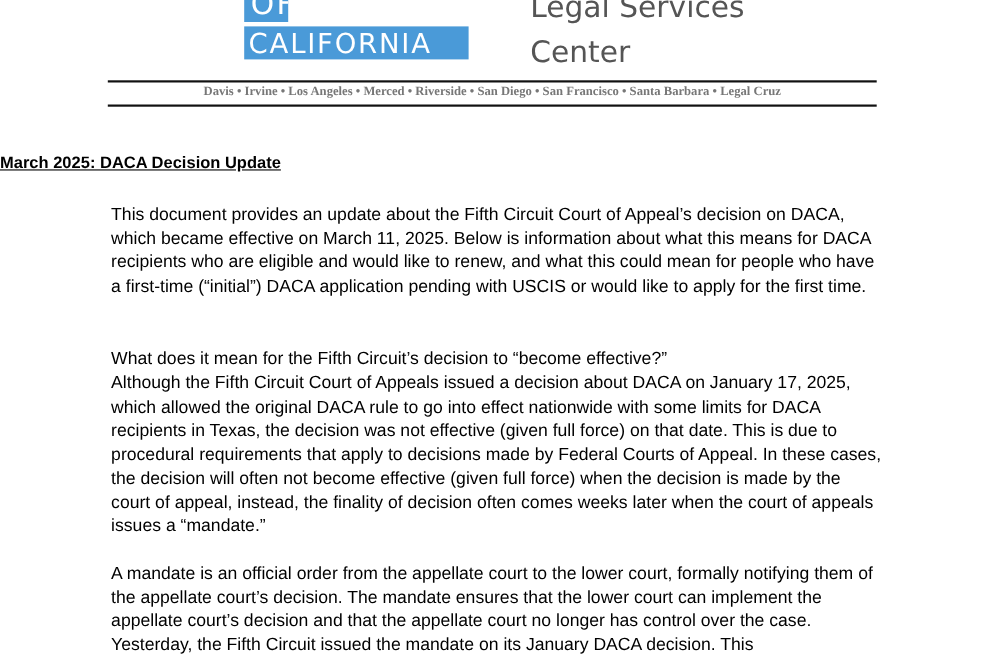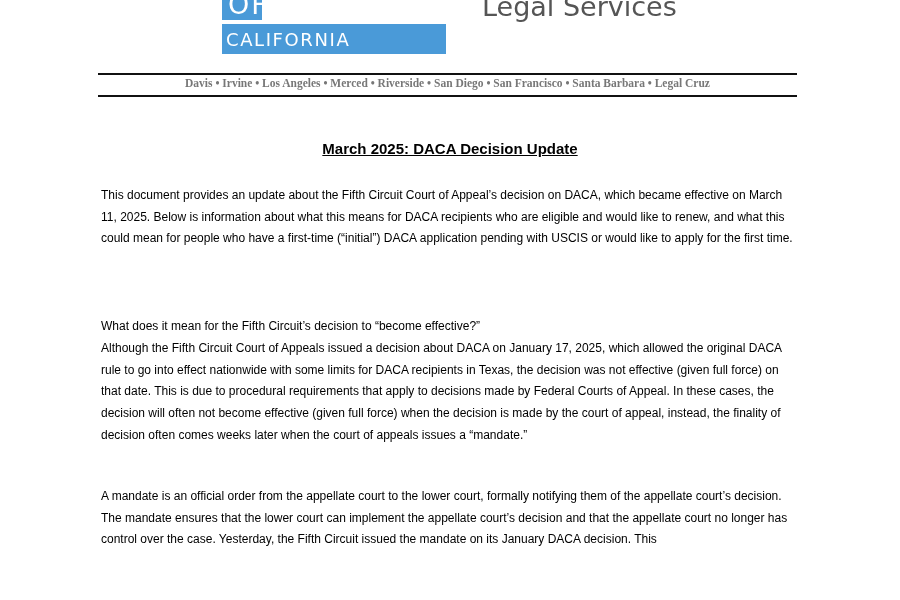--- a/index.html
+++ b/index.html
@@ -7,58 +7,59 @@
     width:900px; height:600px; overflow:hidden; background:#ffffff;
     position:relative; font-family:"Liberation Sans", sans-serif; color:#000;
   }
   .logo-of {
     position:absolute; left:222px; top:-10px; width:40px; height:30px;
     background:#4a9ad8; color:#fff; font-family:"DejaVu Sans", sans-serif;
     font-size:27px; letter-spacing:2px; line-height:30px; padding-left:6px;
     box-sizing:border-box; overflow:hidden;
   }
   .logo-ca {
-    position:absolute; left:222px; top:24px; width:224px; height:30px;
+    position:absolute; left:222px; top:24px; width:204px; height:30px;
     background:#4a9ad8; color:#fff; font-family:"DejaVu Sans", sans-serif;
-    font-size:18px; letter-spacing:1.6px; line-height:31px; padding-left:4px;
+    font-size:25px; letter-spacing:1.6px; line-height:31px; padding-left:4px;
     box-sizing:border-box; white-space:nowrap; overflow:hidden;
   }
   .center-name {
     position:absolute; left:482px; top:-14px; color:#555;
     font-family:"DejaVu Sans", sans-serif; font-size:27px; line-height:41px;
     white-space:nowrap;
   }
   .rule { position:absolute; left:98px; width:699px; height:2px; background:#111; }
   .rule.top { top:73px; }
   .rule.bottom { top:95px; }
   .campuses {
     position:absolute; left:98px; width:699px; top:77px; text-align:center;
     font-family:"Liberation Serif", serif; font-weight:bold; font-size:11.5px;
     color:#777; white-space:nowrap;
   }
   .title {
-    position:absolute; left:0; width:900px; top:140px; text-align:center;
+    position:absolute; left:0; width:900px; top:140px; text-align:left;
     font-weight:bold; font-size:15px; text-decoration:underline;
   }
   .para {
-    position:absolute; left:101px; width:700px; font-size:12px; line-height:21.7px;
+    position:absolute; left:101px; width:700px; font-size:16px; line-height:21.7px;
     margin:0;
   }
   .p1 { top:185px; }
   .h2 { top:316px; font-weight:normal; }
   .p2 { top:338px; }
-  .p3 { top:486px; }
+  .p3 { top:511px; }
 </style>
 </head>
 <body>
 
 <div class="logo-of">OF</div>
 <div class="logo-ca">CALIFORNIA</div>
 <div class="center-name">
   <div>Legal Services</div>
+  <div>Center</div>
 </div>
 
 <div class="rule top"></div>
 <div class="campuses">Davis • Irvine • Los Angeles • Merced • Riverside • San Diego • San Francisco • Santa Barbara • Legal Cruz</div>
 <div class="rule bottom"></div>
 
 <div class="title">March 2025: DACA Decision Update</div>
 
 <p class="para p1">This document provides an update about the Fifth Circuit Court of Appeal’s decision on DACA, which became effective on March 11, 2025. Below is information about what this means for DACA recipients who are eligible and would like to renew, and what this could mean for people who have a first-time (“initial”) DACA application pending with USCIS or would like to apply for the first time.</p>
 <p class="para h2">What does it mean for the Fifth Circuit’s decision to “become effective?”</p>

